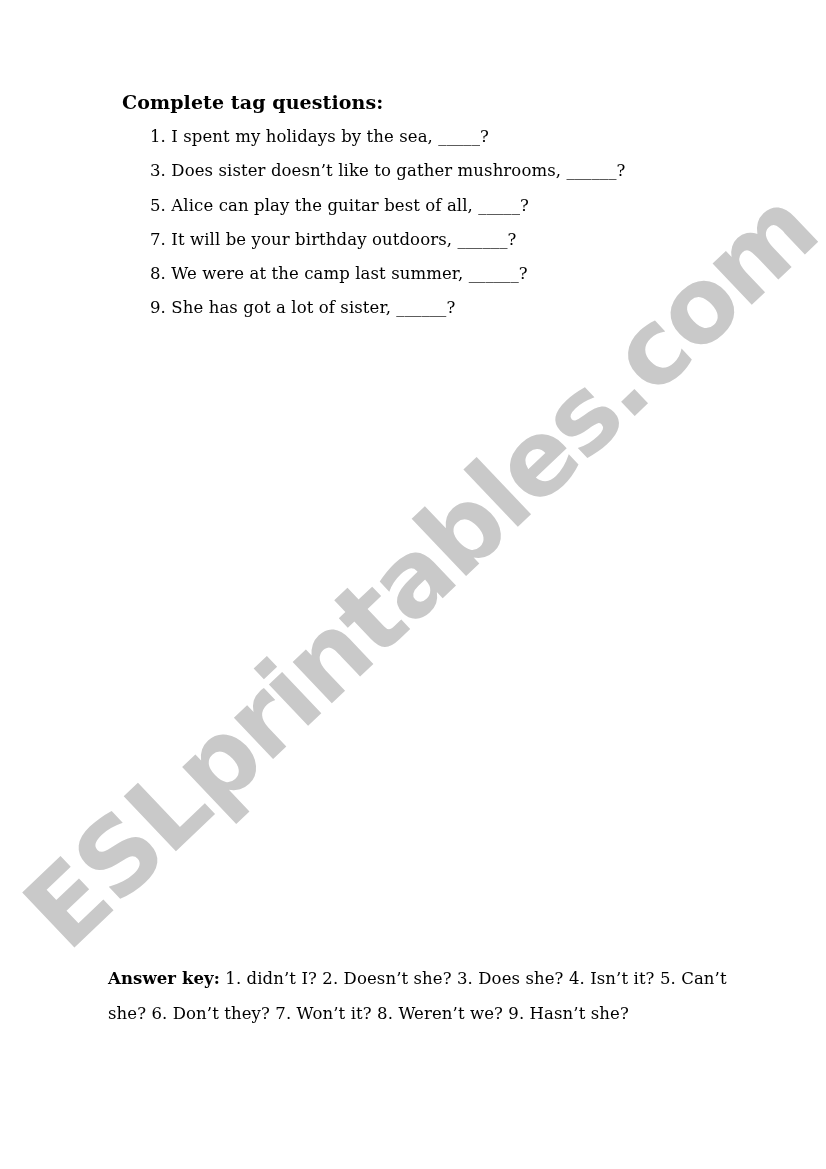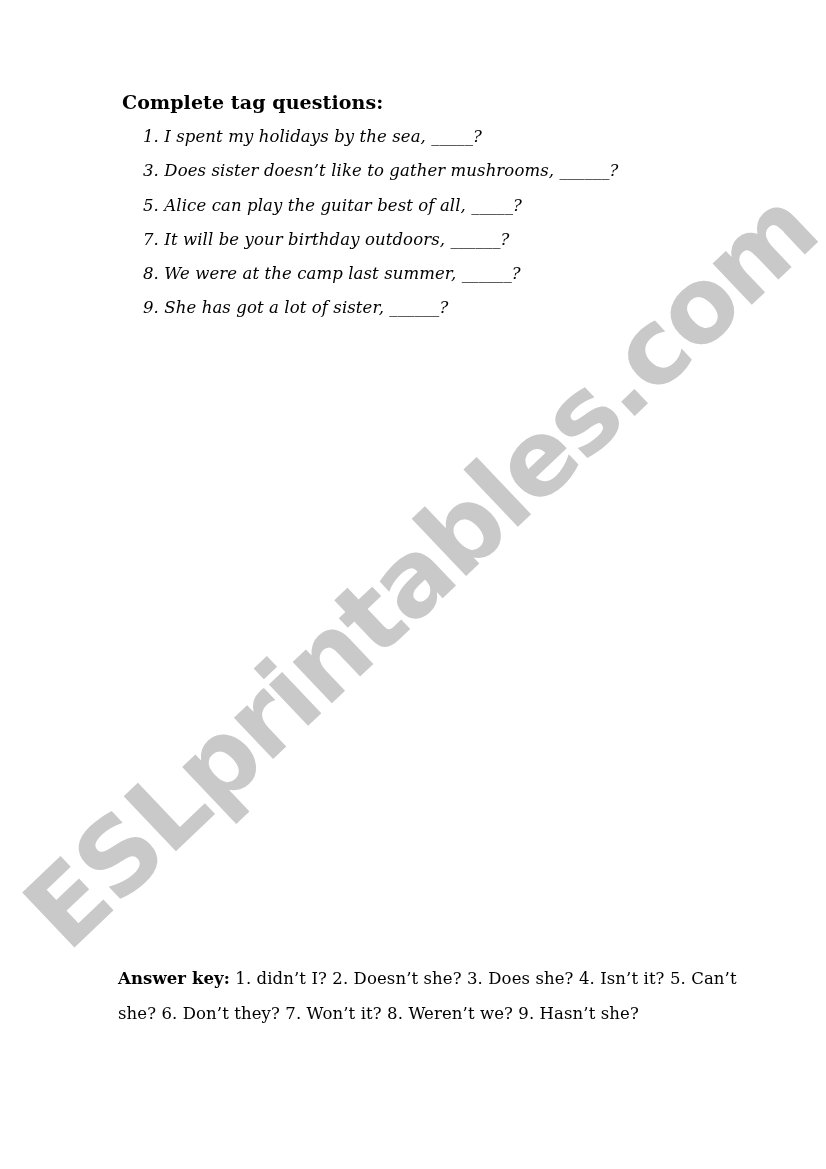--- a/index.html
+++ b/index.html
@@ -40,38 +40,37 @@
     left: 118px;
     top: 87px;
     font-size: 19px;
     font-weight: bold;
     margin: 4px;
     z-index: 1;
     letter-spacing: 0.1px;
   }
   .questions {
     position: absolute;
-    left: 143px;
+    left: 150px;
     top: 124px;
     margin: 0;
     padding: 0;
     list-style: none;
     z-index: 1;
-    font-style: italic;
   }
   .question {
     font-size: 16.5px;
     height: 34.3px;
     line-height: 26px;
     white-space: nowrap;
     letter-spacing: 0.1px;
   }
   .answer-key {
     position: absolute;
-    left: 118px;
+    left: 108px;
     top: 944px;
     width: 660px;
     font-size: 16.5px;
     line-height: 35px;
     z-index: 1;
     letter-spacing: 0.1px;
   }
   .answer-key-label {
     font-weight: bold;
   }

